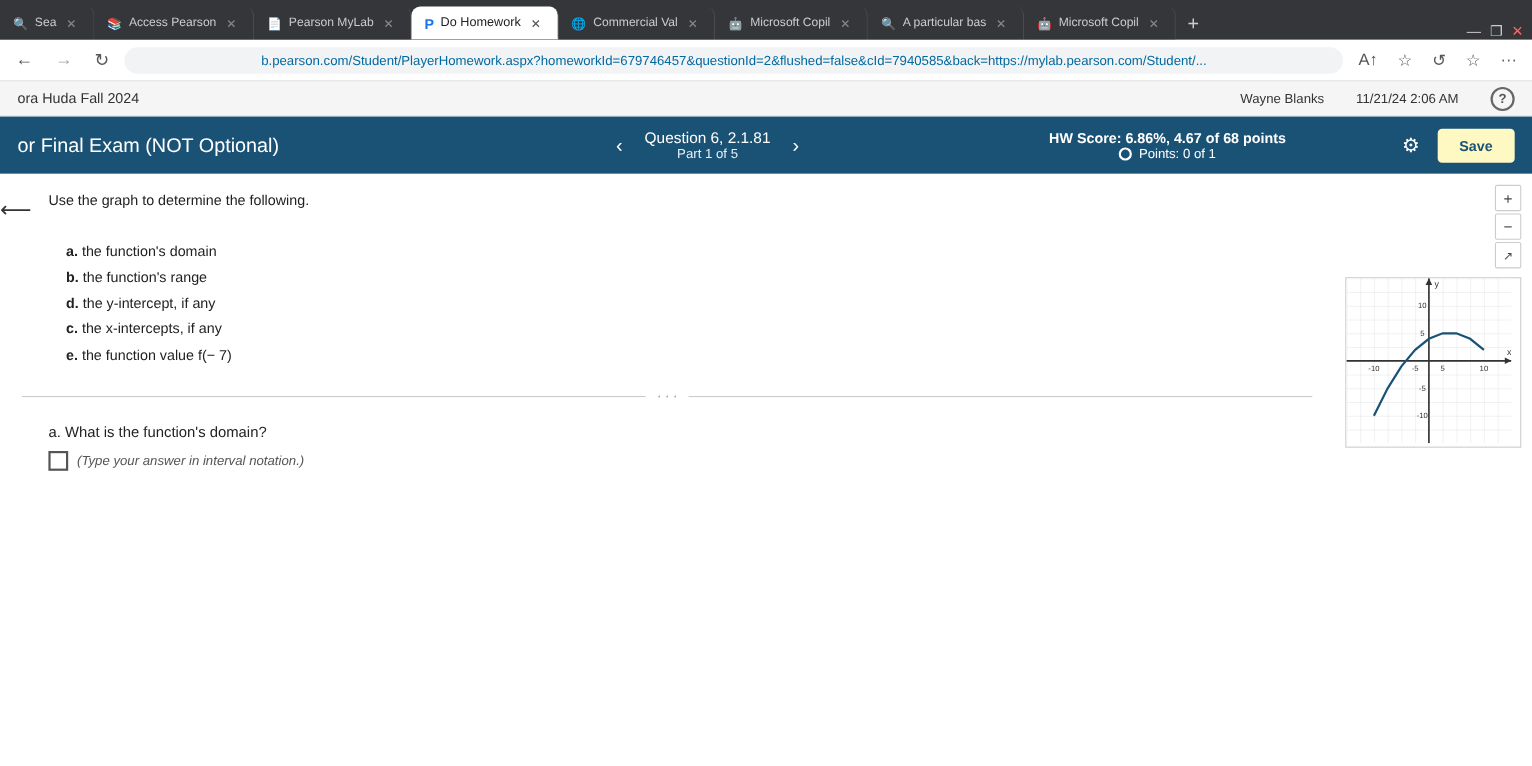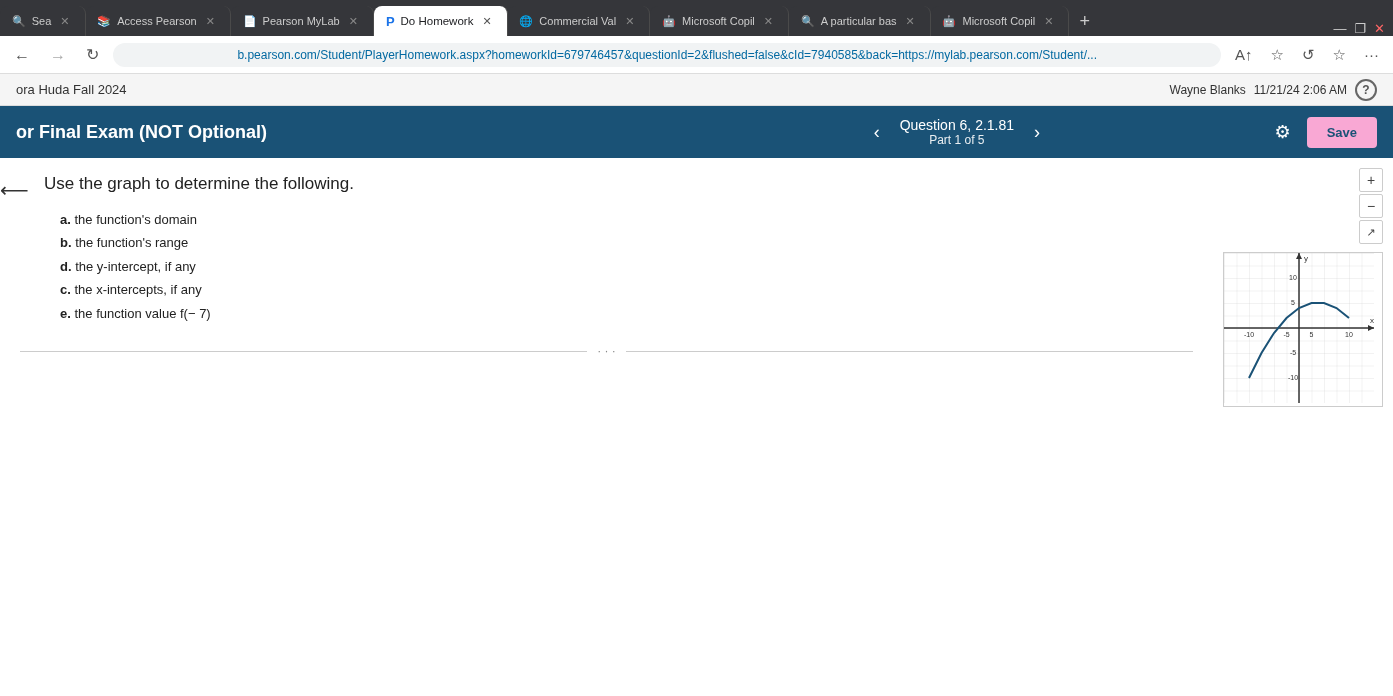--- a/index.html
+++ b/index.html
@@ -18,46 +18,46 @@
     .address-bar { flex: 1; background: #f1f3f4; border: none; border-radius: 20px; padding: 5px 14px; font-size: 12px; color: #333; outline: none; }
     .nav-icons { display: flex; gap: 6px; align-items: center; }
     .nav-icon-btn { background: none; border: none; cursor: pointer; color: #555; font-size: 15px; padding: 4px 6px; border-radius: 4px; }
 
     
     .page-content { background: #f5f5f5; }
 
     
     .page-header { background: #f5f5f5; display: flex; justify-content: space-between; align-items: center; padding: 4px 16px; border-bottom: 1px solid #ddd; height: 32px; }
     .page-header-left { font-size: 13px; color: #333; font-weight: 500; }
-    .page-header-right { display: flex; align-items: center; gap: 8px; font-size: 12px; color: #333; }
+    .page-header-right { display: flex; align-items: center; gap: 29px; font-size: 12px; color: #333; }
 
     
     .question-header { background: #1a5276; display: flex; align-items: center; padding: 0 16px; height: 52px; color: #fff; }
-    .question-header-title { font-size: 18px; font-weight: bold; color: #fff; flex: 2; }
+    .question-header-title { font-size: 18px; font-weight: normal; color: #fff; flex: 2; }
     .question-nav { display: flex; align-items: center; gap: 12px; flex: 2; justify-content: center; }
     .question-nav-btn { background: none; border: none; color: #fff; font-size: 18px; cursor: pointer; padding: 2px 8px; }
     .question-info { text-align: center; }
     .question-info-title { font-size: 14px; font-weight: normal; }
     .question-info-sub { font-size: 12px; opacity: 0.9; }
     .question-score { flex: 2; text-align: center; }
     .question-score-title { font-size: 13px; font-weight: bold; }
     .question-score-sub { font-size: 12px; display: flex; align-items: center; gap: 6px; justify-content: center; }
     .circle-icon { width: 12px; height: 12px; border-radius: 50%; border: 2px solid #fff; display: inline-block; }
     .question-actions { display: flex; align-items: center; gap: 12px; }
     .gear-btn { background: none; border: none; color: #fff; font-size: 18px; cursor: pointer; padding: 4px; }
-    .save-btn { background: #f9a8d4; color: #1a5276; border: none; padding: 8px 20px; font-weight: bold; font-size: 13px; border-radius: 4px; cursor: pointer; }
+    .save-btn { background: #fef9c3; color: #1a5276; border: none; padding: 8px 20px; font-weight: bold; font-size: 13px; border-radius: 4px; cursor: pointer; }
 
     
     .main-area { display: flex; background: #fff; min-height: 540px; }
     .content-left { flex: 1; padding: 16px 20px; position: relative; }
     .content-right { width: 180px; padding: 10px; display: flex; flex-direction: column; align-items: flex-end; gap: 4px; }
 
     .back-arrow { position: absolute; left: 0; top: 20px; font-size: 20px; color: #333; cursor: pointer; }
 
-    .question-text { font-size: 17px; color: #222; margin-bottom: 14px; margin-left: 24px; }
+    .question-text { font-size: 13px; color: #222; margin-bottom: 28px; margin-left: 24px; }
     .question-list { margin-left: 40px; font-size: 13px; color: #222; line-height: 1.8; margin-top: 11px; }
     .question-list .item { display: block; }
     .question-list .item b { font-weight: bold; }
 
     
     .divider { border: none; border-top: 1px solid #ccc; margin: 10px 0; }
 
     
     .part-a { margin-top: 14px; margin-left: 24px; }
     .part-a-label { font-size: 13.5px; color: #222; margin-bottom: 10px; }
@@ -162,20 +162,27 @@
   <div class="question-header">
     <div class="question-header-title">or Final Exam (NOT Optional)</div>
     <div class="question-nav">
       <button class="question-nav-btn">‹</button>
       <div class="question-info">
         <div class="question-info-title">Question 6, 2.1.81</div>
         <div class="question-info-sub">Part 1 of 5</div>
       </div>
       <button class="question-nav-btn">›</button>
     </div>
+    <div class="question-score">
+      <div class="question-score-title">HW Score: 6.86%, 4.67 of 68 points</div>
+      <div class="question-score-sub">
+        <span class="circle-icon"></span>
+        <span>Points: 0 of 1</span>
+      </div>
+    </div>
     <div class="question-actions">
       <button class="gear-btn">⚙</button>
       <button class="save-btn">Save</button>
     </div>
   </div>
 
   <div class="main-area">
     <div class="content-left">
 
       <span class="back-arrow">⟵</span>
@@ -189,20 +196,27 @@
         <span class="item"><b>c.</b> <span>the x-intercepts, if any</span></span>
         <span class="item"><b>e.</b> <span>the function value f(− 7)</span></span>
       </div>
 
       <div style="margin: 16px 0 10px 0; display:flex; align-items:center;">
         <hr class="divider" style="flex:1;">
         <span style="padding: 0 10px; color:#888; font-size:12px; cursor:pointer;">· · ·</span>
         <hr class="divider" style="flex:1;">
       </div>
 
+      <div class="part-a">
+        <div class="part-a-label">a. What is the function's domain?</div>
+        <div class="answer-box-row">
+          <div class="answer-checkbox"></div>
+          <span class="answer-hint">(Type your answer in interval notation.)</span>
+        </div>
+      </div>
     </div>
 
     <div class="content-right">
 
       <div class="graph-zoom-btns">
         <button class="zoom-btn">+</button>
         <button class="zoom-btn">−</button>
         <button class="zoom-btn" style="font-size:11px;">↗</button>
       </div>
 

